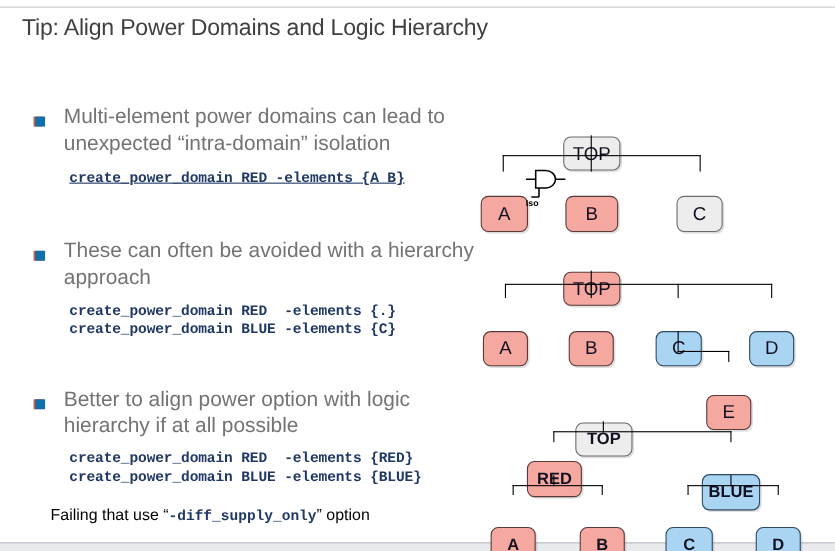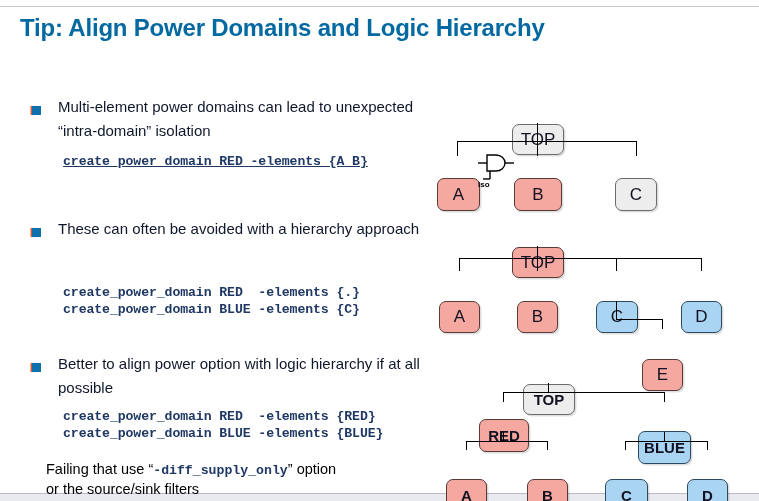--- a/index.html
+++ b/index.html
@@ -6,33 +6,33 @@
   body{
     width:759px;height:501px;background:#ffffff;overflow:hidden;
     font-family:"Liberation Sans",sans-serif;position:relative;
   }
   .slide{position:absolute;inset:0;}
   .topRule{position:absolute;left:0;top:6px;width:759px;height:1px;background:#c9c9c9;}
   .bottomBand{position:absolute;left:0;top:493px;width:759px;height:8px;background:#e9eaee;border-top:1px solid #b9bcc4;}
 
   .title{
     position:absolute;left:20px;top:14px;width:700px;
-    font-size:24px;font-weight:bold;color:#0369a1;letter-spacing:-0.2px;
+    font-size:21px;font-weight:normal;color:#404040;letter-spacing:-0.2px;
     white-space:nowrap;
   }
 
   
   .blockRow{position:absolute;}
   .bulletMark{
     position:absolute;left:0px;top:6px;width:9px;height:9px;background:#1070ac;
     box-shadow:-1.5px 0 0 0 #d85a3a;
   }
   .bulletText{
     position:absolute;left:26px;top:-5px;width:380px;
-    font-size:15px;line-height:24px;color:#0f172a;
+    font-size:19px;line-height:24px;color:#737373;
   }
   .code{
     position:absolute;
     font-family:"Liberation Mono","DejaVu Sans Mono",monospace;
     font-size:13.2px;line-height:17px;color:#1f3864;
     white-space:pre;font-weight:bold;letter-spacing:-0.1px;
   }
   .note{
     position:absolute;font-size:14.5px;line-height:19px;color:#000000;
   }
@@ -101,21 +101,21 @@
       <path d="M12 21 L12 29" stroke="#000" stroke-width="1.4" fill="none"></path>
       <path d="M5 29 L12 29" stroke="#000" stroke-width="1.4" fill="none"></path>
     </svg>
     <div class="isoLbl" style="left:478px;top:180px;">Iso</div>
   </div>
 
   <div class="blockRow" style="left:32px;top:222px;">
     <span class="bulletMark"></span>
     <div class="bulletText">These can often be avoided with a hierarchy approach</div>
   </div>
-  <div class="code" style="left:63px;top:274px;margin-top:10px;">create_power_domain RED  -elements {.}
+  <div class="code" style="left:63px;top:274px;">create_power_domain RED  -elements {.}
 create_power_domain BLUE -elements {C}</div>
 
   <div class="diagram">
     <div class="node red" style="left:512px;top:215px;width:52px;height:31px;">TOP</div>
     <div class="wire v" style="left:537px;top:246px;height:20px;"></div>
     <div class="wire h" style="left:459px;top:258px;width:243px;"></div>
     <div class="wire v" style="left:459px;top:258px;height:13px;"></div>
     <div class="wire v" style="left:537px;top:258px;height:13px;"></div>
     <div class="wire v" style="left:616px;top:258px;height:13px;"></div>
     <div class="wire v" style="left:701px;top:258px;height:13px;"></div>
@@ -133,21 +133,20 @@
 
   <div class="blockRow" style="left:32px;top:357px;">
     <span class="bulletMark"></span>
     <div class="bulletText">Better to align power option with logic hierarchy if at all possible</div>
   </div>
   <div class="code" style="left:63px;top:408px;">create_power_domain RED  -elements {RED}
 create_power_domain BLUE -elements {BLUE}</div>
 
   <div class="note" style="left:46px;top:460px;">
     <span>Failing that use </span><span>“</span><span class="mono">-diff_supply_only</span><span>”</span><span> option</span>
-    <div>or the source/sink filters</div>
   </div>
 
   <div class="diagram">
     <div class="node grey sm" style="left:523px;top:352px;width:52px;height:31px;">TOP</div>
     <div class="wire v" style="left:548px;top:383px;height:10px;"></div>
     <div class="wire h" style="left:503px;top:392px;width:162px;"></div>
     <div class="wire v" style="left:503px;top:392px;height:10px;"></div>
     <div class="wire v" style="left:664px;top:392px;height:10px;"></div>
 
     <div class="node red bold" style="left:479px;top:387px;width:50px;height:33px;">RED</div>

